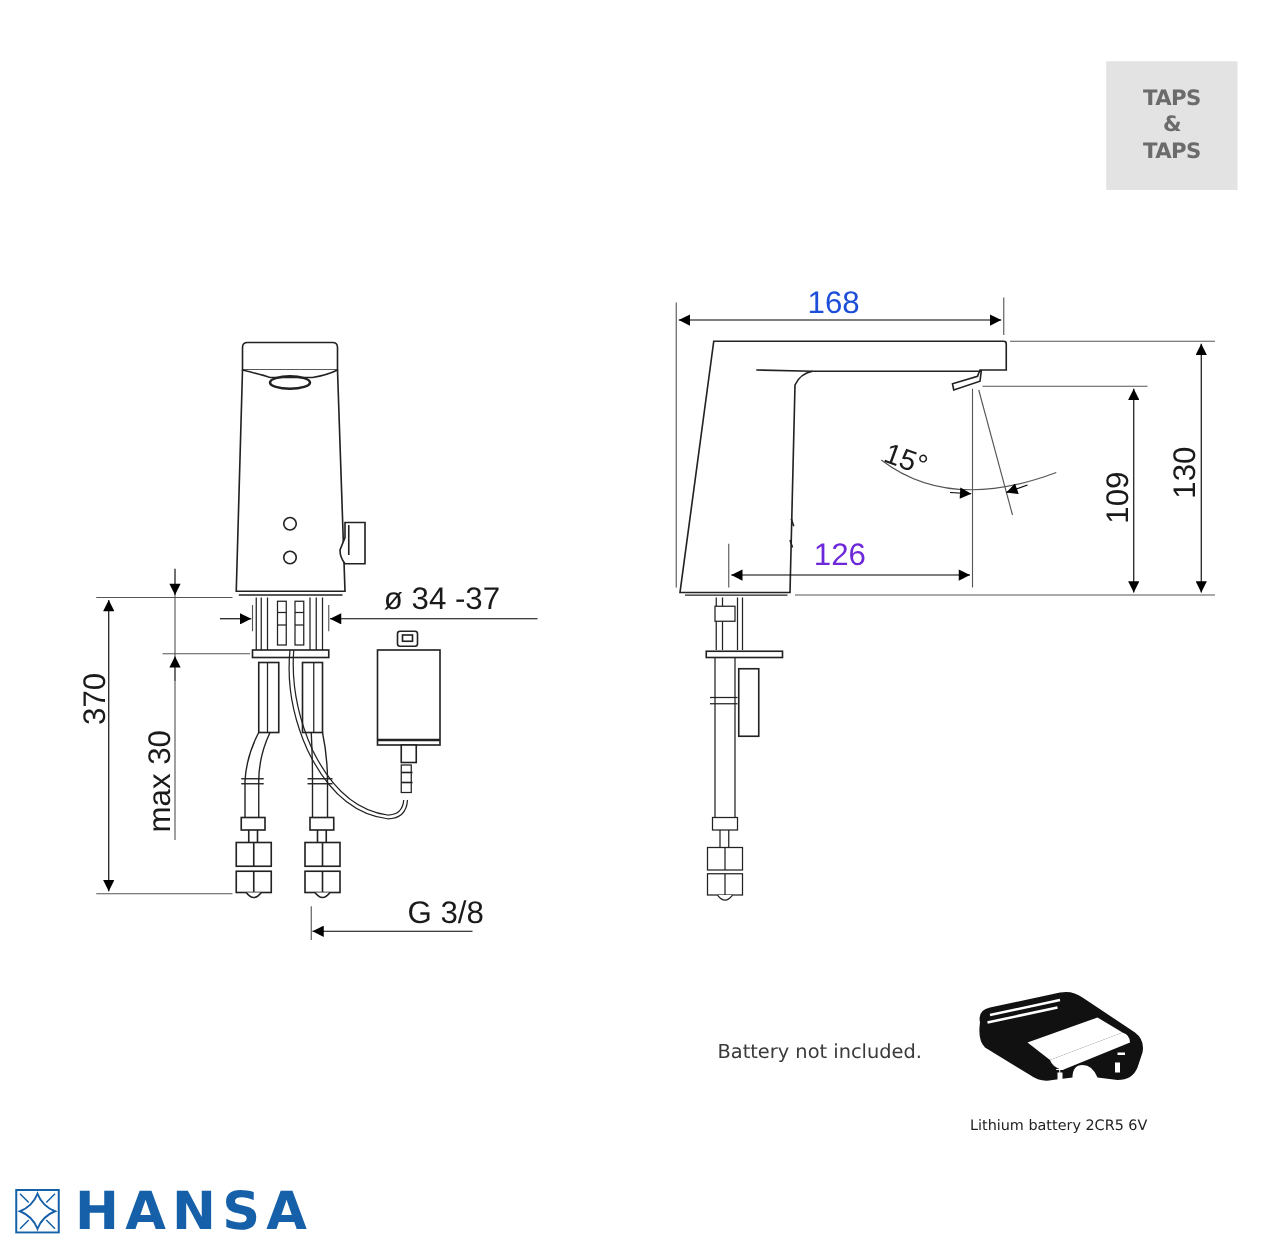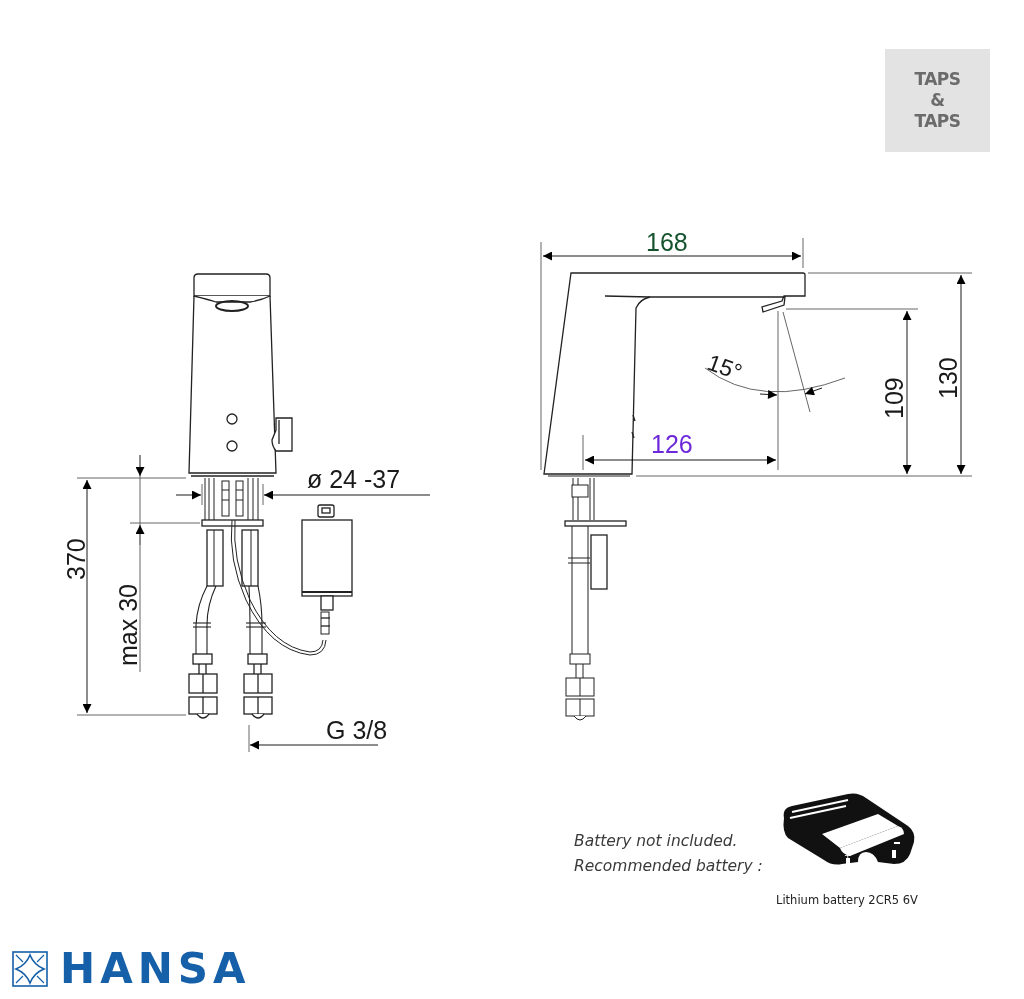--- a/index.html
+++ b/index.html
@@ -5,21 +5,21 @@
     html, body { margin: 0; padding: 0; background: #ffffff; }
     body { width: 1024px; height: 999px; position: relative; overflow: hidden; font-family: "Liberation Sans", sans-serif; }
     .abs { position: absolute; }
     .taps-badge {
       left: 885px; top: 9px; width: 105px; height: 103px; background: #e3e3e3;
       display: flex; flex-direction: column; align-items: center; justify-content: center;
       color: #6b6b6b; font-family: "DejaVu Sans", sans-serif; font-weight: bold; font-size: 17px; line-height: 21px; letter-spacing: -0.5px; margin-top: 40px;
     }
     svg.drawing { position: absolute; left: 0; top: 0; }
     .note {
-      font-family: "DejaVu Sans", sans-serif; font-style: italic; font-size: 15.5px; color: #3a3a3a; line-height: 25px;
+      font-family: "DejaVu Sans", sans-serif; font-size: 15.5px; color: #3a3a3a; line-height: 25px; text-align: right;
     }
     .battery-caption { font-family: "DejaVu Sans", sans-serif; font-size: 11.5px; color: #222; }
     .hansa-logo { left: 12px; top: 948px; display: flex; align-items: center; gap: 12px; }
     .hansa-word { font-family: "DejaVu Sans", sans-serif; font-weight: bold; font-size: 42px; color: #1560a8; letter-spacing: 5px; line-height: 42px; transform: scaleY(1.0); }
   </style>
 </head>
 <body>
 
 <div class="abs taps-badge">
   <span>TAPS</span>
@@ -191,33 +191,32 @@
       <path d="M705,368 Q760,410 845,378"></path>
       <line x1="760" y1="394" x2="777" y2="395" stroke="#000" marker-end="url(#arr)"></line>
       <line x1="822" y1="388" x2="805" y2="394" stroke="#000" marker-end="url(#arr)"></line>
     </g>
   </g>
 </svg>
 
 <div class="abs" style="left:0;top:0;width:1024px;height:999px;pointer-events:none;">
   <span class="abs" style="left:62px;top:580px;transform:rotate(-90deg);transform-origin:left top;font-size:25px;color:#1a1a1a;">370</span>
   <span class="abs" style="left:114px;top:666px;transform:rotate(-90deg);transform-origin:left top;font-size:25px;color:#1a1a1a;white-space:nowrap;">max 30</span>
-  <span class="abs" style="left:307px;top:465px;font-size:25px;color:#1a1a1a;white-space:nowrap;">ø 24 -37</span>
+  <span class="abs" style="left:307px;top:465px;font-size:25px;color:#1a1a1a;white-space:nowrap;">ø 34 -37</span>
   <span class="abs" style="left:285px;top:716px;font-size:25px;color:#1a1a1a;white-space:nowrap;margin-left:41px;">G 3/8</span>
 
-  <span class="abs" style="left:646px;top:228px;font-size:25px;color:#14532d;">168</span>
+  <span class="abs" style="left:646px;top:228px;font-size:25px;color:#1d4ed8;">168</span>
   <span class="abs" style="left:651px;top:430px;font-size:25px;color:#6d28d9;">126</span>
   <span class="abs" style="left:880px;top:419px;transform:rotate(-90deg);transform-origin:left top;font-size:25px;color:#1a1a1a;">109</span>
   <span class="abs" style="left:934px;top:399px;transform:rotate(-90deg);transform-origin:left top;font-size:25px;color:#1a1a1a;">130</span>
   <span class="abs" style="left:713px;top:349px;transform:rotate(20deg);transform-origin:left top;font-size:23px;color:#1a1a1a;">15°</span>
 </div>
 
 <div class="abs note" style="left:574px;top:829px;">
   <div>Battery not included.</div>
-  <div>Recommended battery :</div>
 </div>
 
 <svg class="abs" style="left:778px;top:790px;" width="140" height="80" viewBox="0 0 140 80">
   <path d="M6,28 Q4,18 14,16 L70,4 Q80,2 88,8 L130,36 Q138,42 136,52 L132,64 Q128,74 116,74 L100,72 Q96,62 88,62 Q80,62 80,72 L64,74 Q54,76 46,70 L10,48 Q4,42 6,28 Z" fill="#111"></path>
   <path d="M14,22 L70,10" stroke="#fff" stroke-width="2"></path>
   <path d="M12,28 L68,16" stroke="#fff" stroke-width="2"></path>
   <path d="M44,44 L100,24 L120,36 L62,58 Z" fill="#fff"></path>
   <path d="M62,58 L120,36 Q126,38 126,44 L72,66 Q64,64 62,58 Z" fill="#fff"></path>
   <text x="66" y="68" font-size="9" fill="#fff" font-family="DejaVu Sans, sans-serif">+</text>
   <rect x="116" y="52" width="6" height="2" fill="#fff"></rect>

